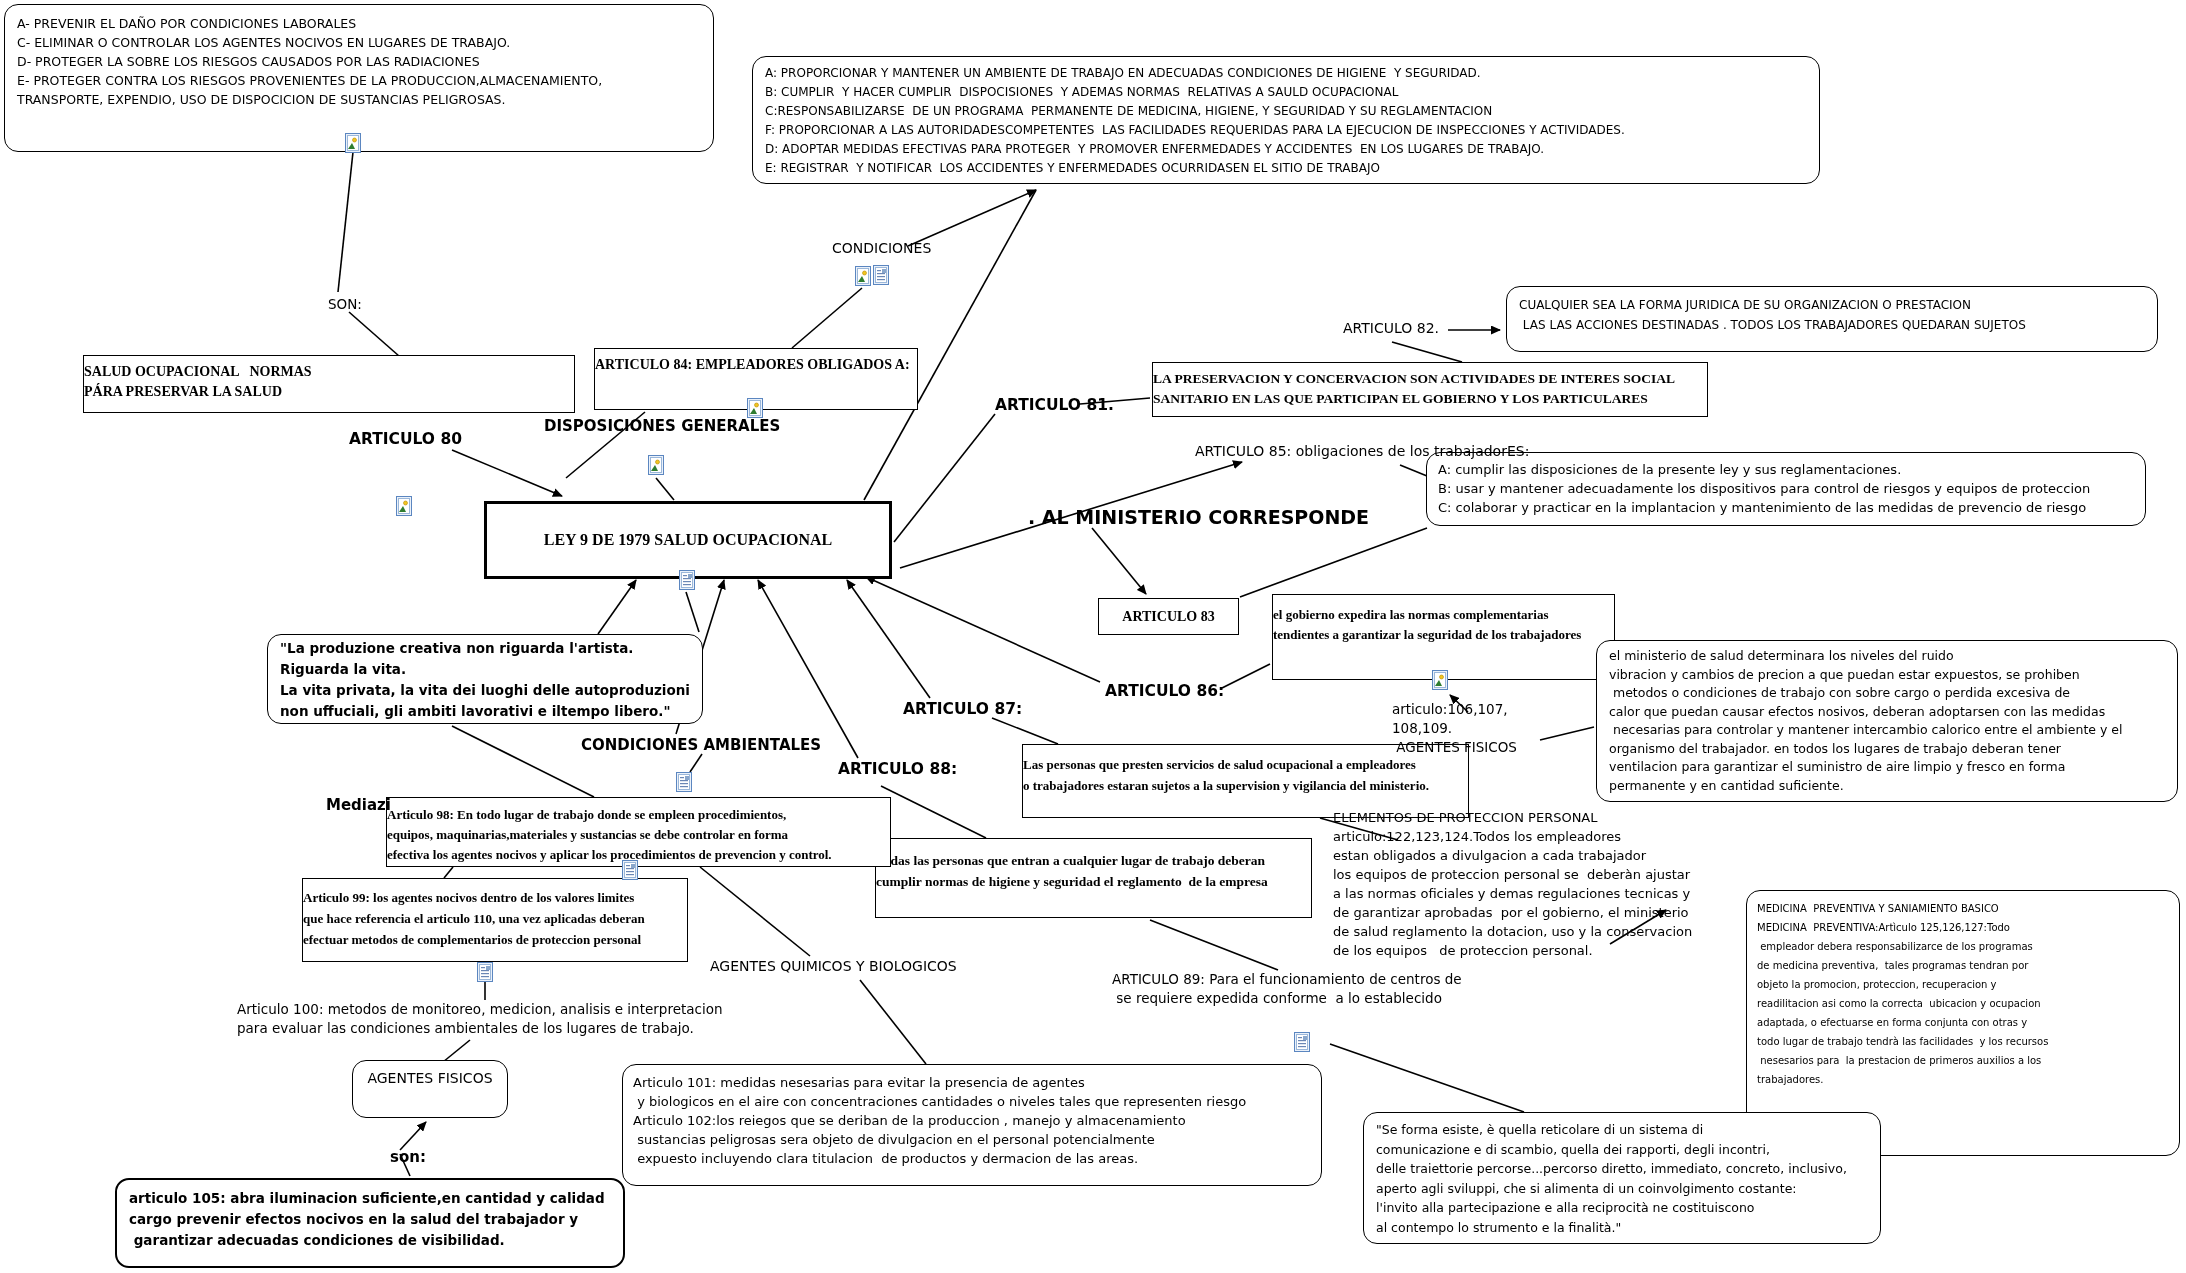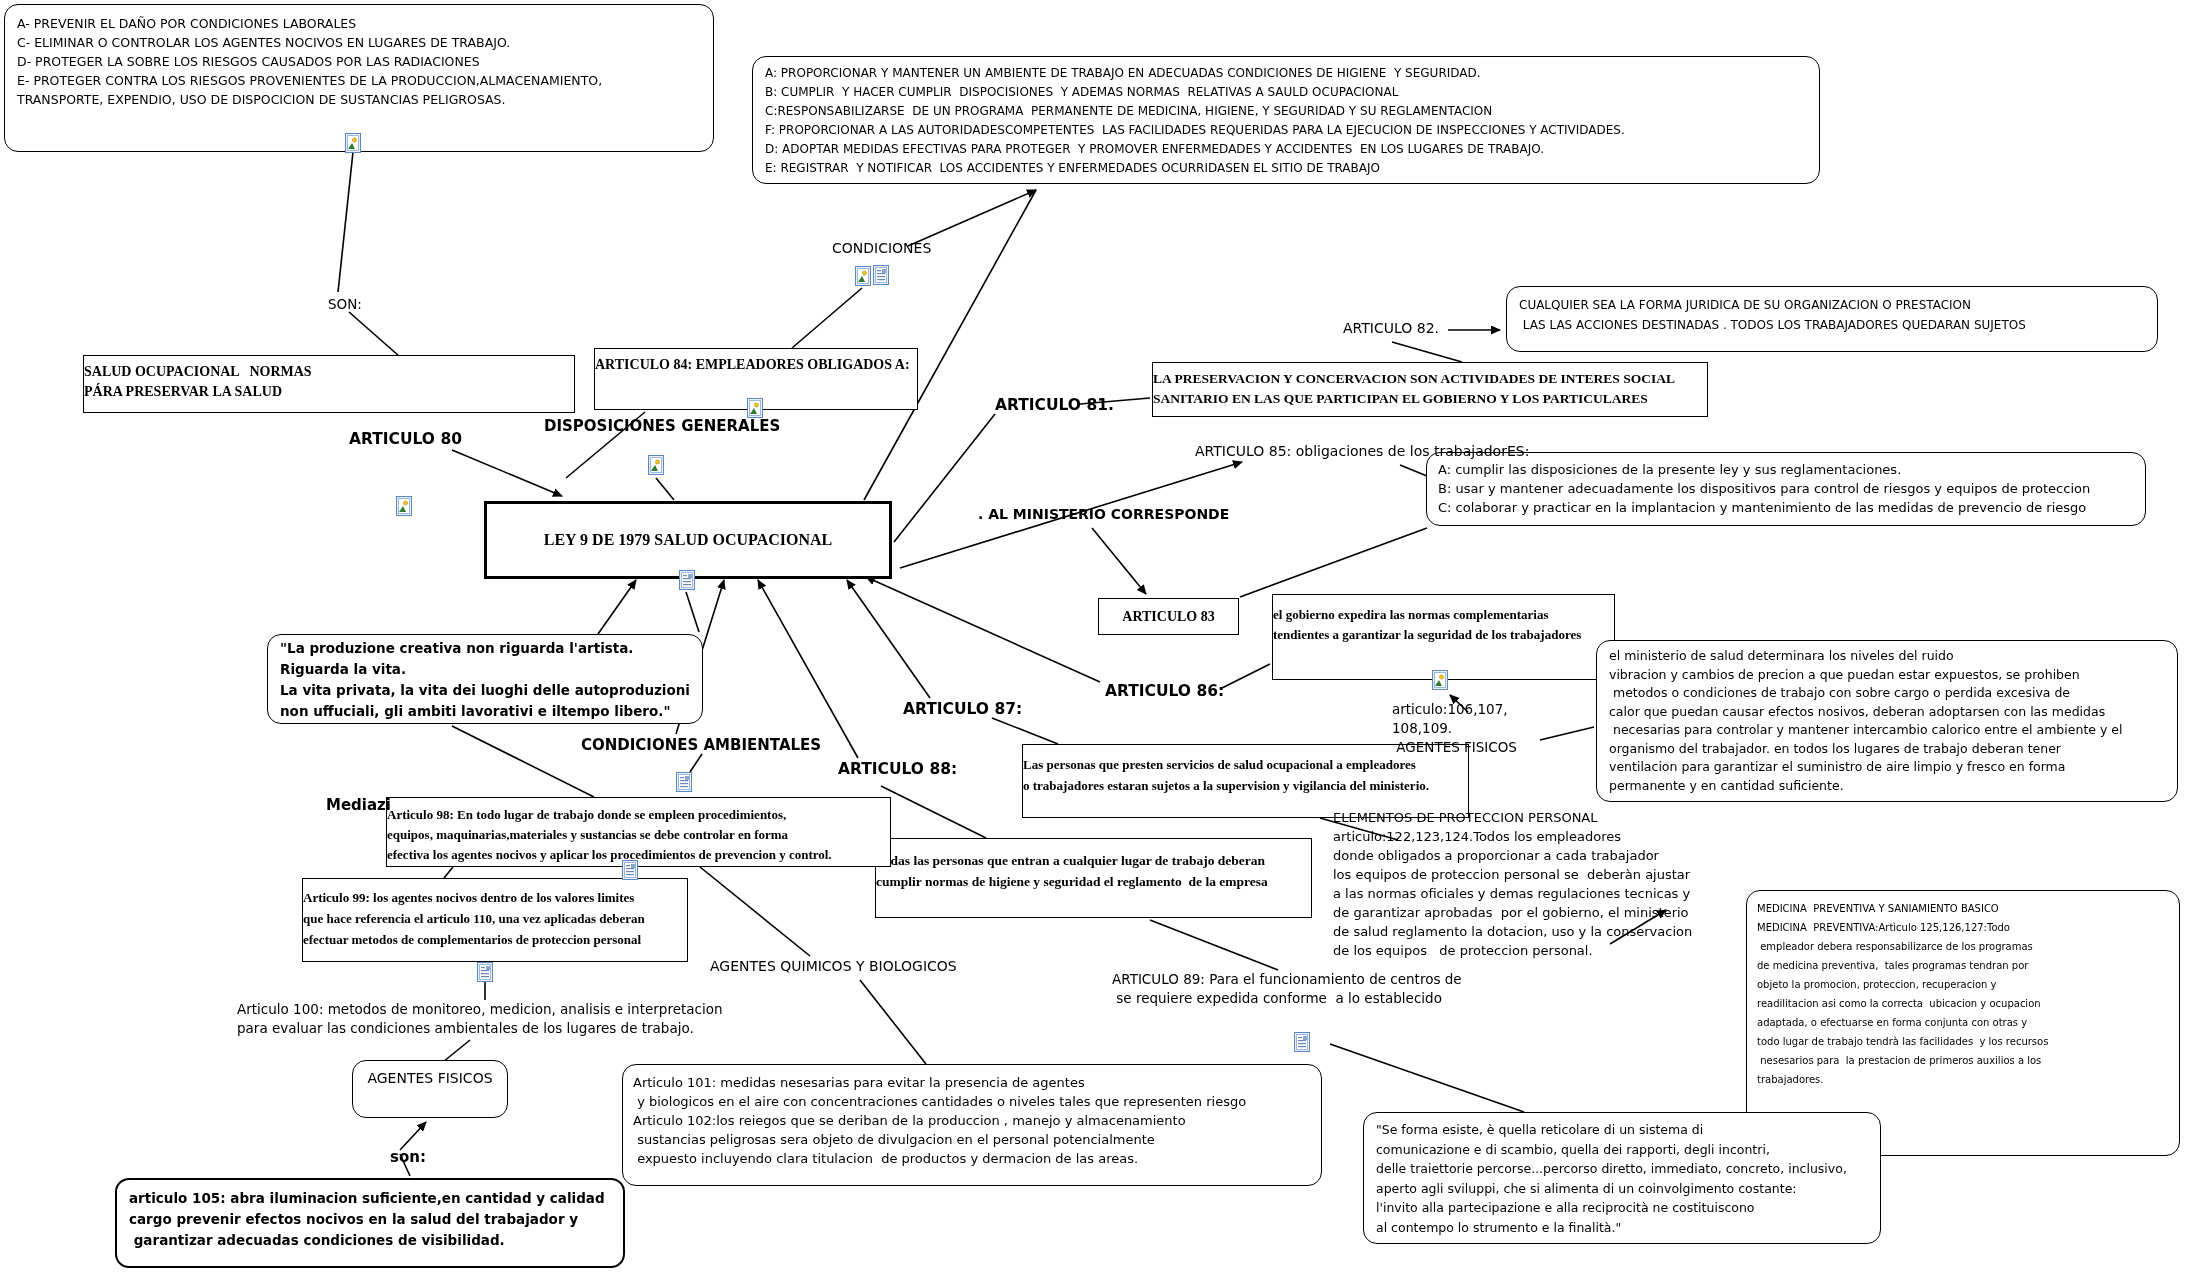--- a/index.html
+++ b/index.html
@@ -210,21 +210,21 @@
     <div class="ln">al contempo lo strumento e la finalità."</div>
   </div>
 
   <div class="lbl" style="left:328px;top:296px;font-size:13.5px;">SON:</div>
   <div class="lbl" style="left:832px;top:240px;font-size:14px;">CONDICIONES</div>
   <div class="lbl boldsans" style="left:544px;top:417px;font-size:15px;">DISPOSICIONES GENERALES</div>
   <div class="lbl boldsans" style="left:349px;top:430px;font-size:15.5px;">ARTICULO 80</div>
   <div class="lbl boldsans" style="left:995px;top:396px;font-size:15.5px;">ARTICULO 81.</div>
   <div class="lbl" style="left:1343px;top:320px;font-size:14px;">ARTICULO 82.</div>
   <div class="lbl" style="left:1195px;top:443px;font-size:14px;">ARTICULO 85: obligaciones de los trabajadorES:</div>
-  <div class="lbl boldsans" style="left:978px;top:506px;font-size:14px;text-align:right;">. AL MINISTERIO CORRESPONDE</div>
+  <div class="lbl boldsans" style="left:1028px;top:506px;font-size:19px;text-align:right;">. AL MINISTERIO CORRESPONDE</div>
   <div class="lbl boldsans" style="left:1105px;top:682px;font-size:15.5px;">ARTICULO 86:</div>
   <div class="lbl boldsans" style="left:903px;top:700px;font-size:15.5px;">ARTICULO 87:</div>
   <div class="lbl boldsans" style="left:838px;top:760px;font-size:15.5px;">ARTICULO 88:</div>
   <div class="lbl boldsans" style="left:581px;top:736px;font-size:15px;">CONDICIONES AMBIENTALES</div>
   <div class="lbl" style="left:710px;top:958px;font-size:14px;">AGENTES QUIMICOS Y BIOLOGICOS</div>
   <div class="lbl boldsans" style="left:390px;top:1148px;font-size:15px;">son:</div>
 
   <div class="txt" style="left:1392px;top:700px;font-size:13.5px;line-height:19px;">
     <div class="ln">articulo:106,107,</div>
     <div class="ln">108,109.</div>
@@ -237,21 +237,21 @@
   </div>
 
   <div class="txt" style="left:237px;top:1000px;font-size:13.5px;line-height:19px;">
     <div class="ln">Articulo 100: metodos de monitoreo, medicion, analisis e interpretacion</div>
     <div class="ln">para evaluar las condiciones ambientales de los lugares de trabajo.</div>
   </div>
 
   <div class="txt" style="left:1333px;top:808px;font-size:13px;line-height:19px;">
     <div class="ln">ELEMENTOS DE PROTECCION PERSONAL</div>
     <div class="ln">articulo:122,123,124.Todos los empleadores</div>
-    <div class="ln">donde obligados a proporcionar a cada trabajador</div>
+    <div class="ln">estan obligados a divulgacion a cada trabajador</div>
     <div class="ln">los equipos de proteccion personal se  deberàn ajustar</div>
     <div class="ln">a las normas oficiales y demas regulaciones tecnicas y</div>
     <div class="ln">de garantizar aprobadas  por el gobierno, el ministerio</div>
     <div class="ln">de salud reglamento la dotacion, uso y la conservacion</div>
     <div class="ln">de los equipos   de proteccion personal.</div>
   </div>
 
   <div class="icon" style="left:345px;top:133px;">
     <svg width="16" height="20" viewBox="0 0 16 20">
         <rect x="0.5" y="0.5" width="15" height="19" fill="#eaf1fa" stroke="#5b86c0"></rect>

